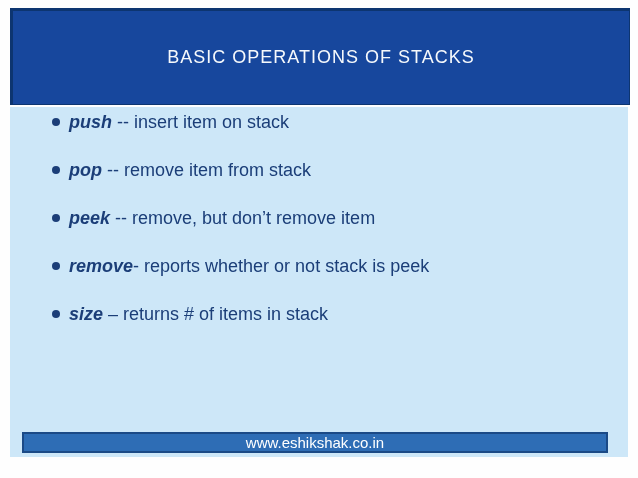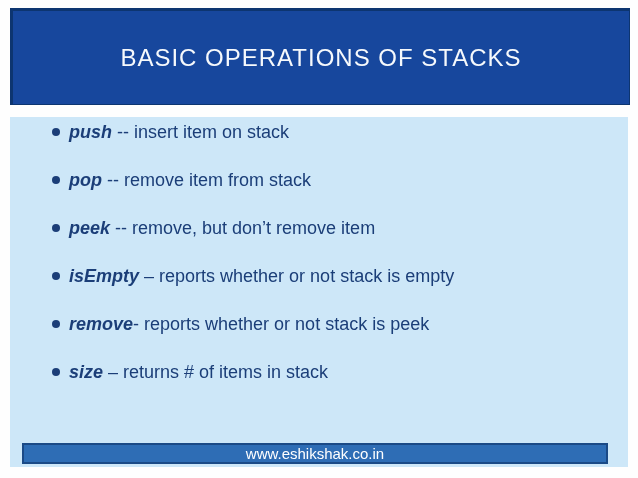--- a/index.html
+++ b/index.html
@@ -36,29 +36,29 @@
     border-top: 3px solid var(--title-border);
     border-left: 3px solid var(--title-border);
     border-right: 1px solid var(--title-border);
     border-bottom: 1px solid var(--title-border);
     display: flex;
     align-items: center;
     justify-content: center;
   }
   .title-text {
     color: var(--title-text);
-    font-size: 24px;
+    font-size: 18px;
     letter-spacing: 1px;
     font-weight: 400;
     white-space: nowrap;
   }
   .content-panel {
     position: absolute;
     left: 10px;
-    top: 117px;
+    top: 107px;
     width: 618px;
     height: 350px;
     background: var(--content-bg);
   }
   ul.bullet-list {
     list-style: none;
     margin: 0;
     padding: 3px 10px 0 42px;
   }
   li.bullet {
@@ -81,21 +81,21 @@
   .kw {
     font-weight: bold;
     font-style: italic;
   }
   .rest {
     white-space: pre-wrap;
   }
   .footer-bar {
     position: absolute;
     left: 22px;
-    top: 443px;
+    top: 432px;
     width: 586px;
     height: 21px;
     background: var(--footer-fill);
     border: 2px solid var(--footer-border);
     display: flex;
     align-items: flex-end;
     justify-content: center;
   }
   .footer-text {
     color: var(--footer-text);
@@ -109,21 +109,20 @@
 
 <div class="title-box">
   <span class="title-text">BASIC OPERATIONS OF STACKS</span>
 </div>
 
 <div class="content-panel">
   <ul class="bullet-list">
     <li class="bullet"><span class="dot"></span><span class="kw">push</span><span class="rest"> -- insert item on stack</span></li>
     <li class="bullet"><span class="dot"></span><span class="kw">pop</span><span class="rest"> -- remove item from stack</span></li>
     <li class="bullet"><span class="dot"></span><span class="kw">peek</span><span class="rest"> -- remove, but don’t remove item</span></li>
-    <li class="bullet"><span class="dot"></span><span class="kw">isEmpty</span><span class="rest"> – reports whether or not stack is empty</span></li>
     <li class="bullet"><span class="dot"></span><span class="kw">remove</span><span class="rest">- reports whether or not stack is peek</span></li>
     <li class="bullet"><span class="dot"></span><span class="kw">size</span><span class="rest"> – returns # of items in stack</span></li>
   </ul>
 </div>
 
 <div class="footer-bar">
   <span class="footer-text">www.eshikshak.co.in</span>
 </div>
 
 </body></html>

